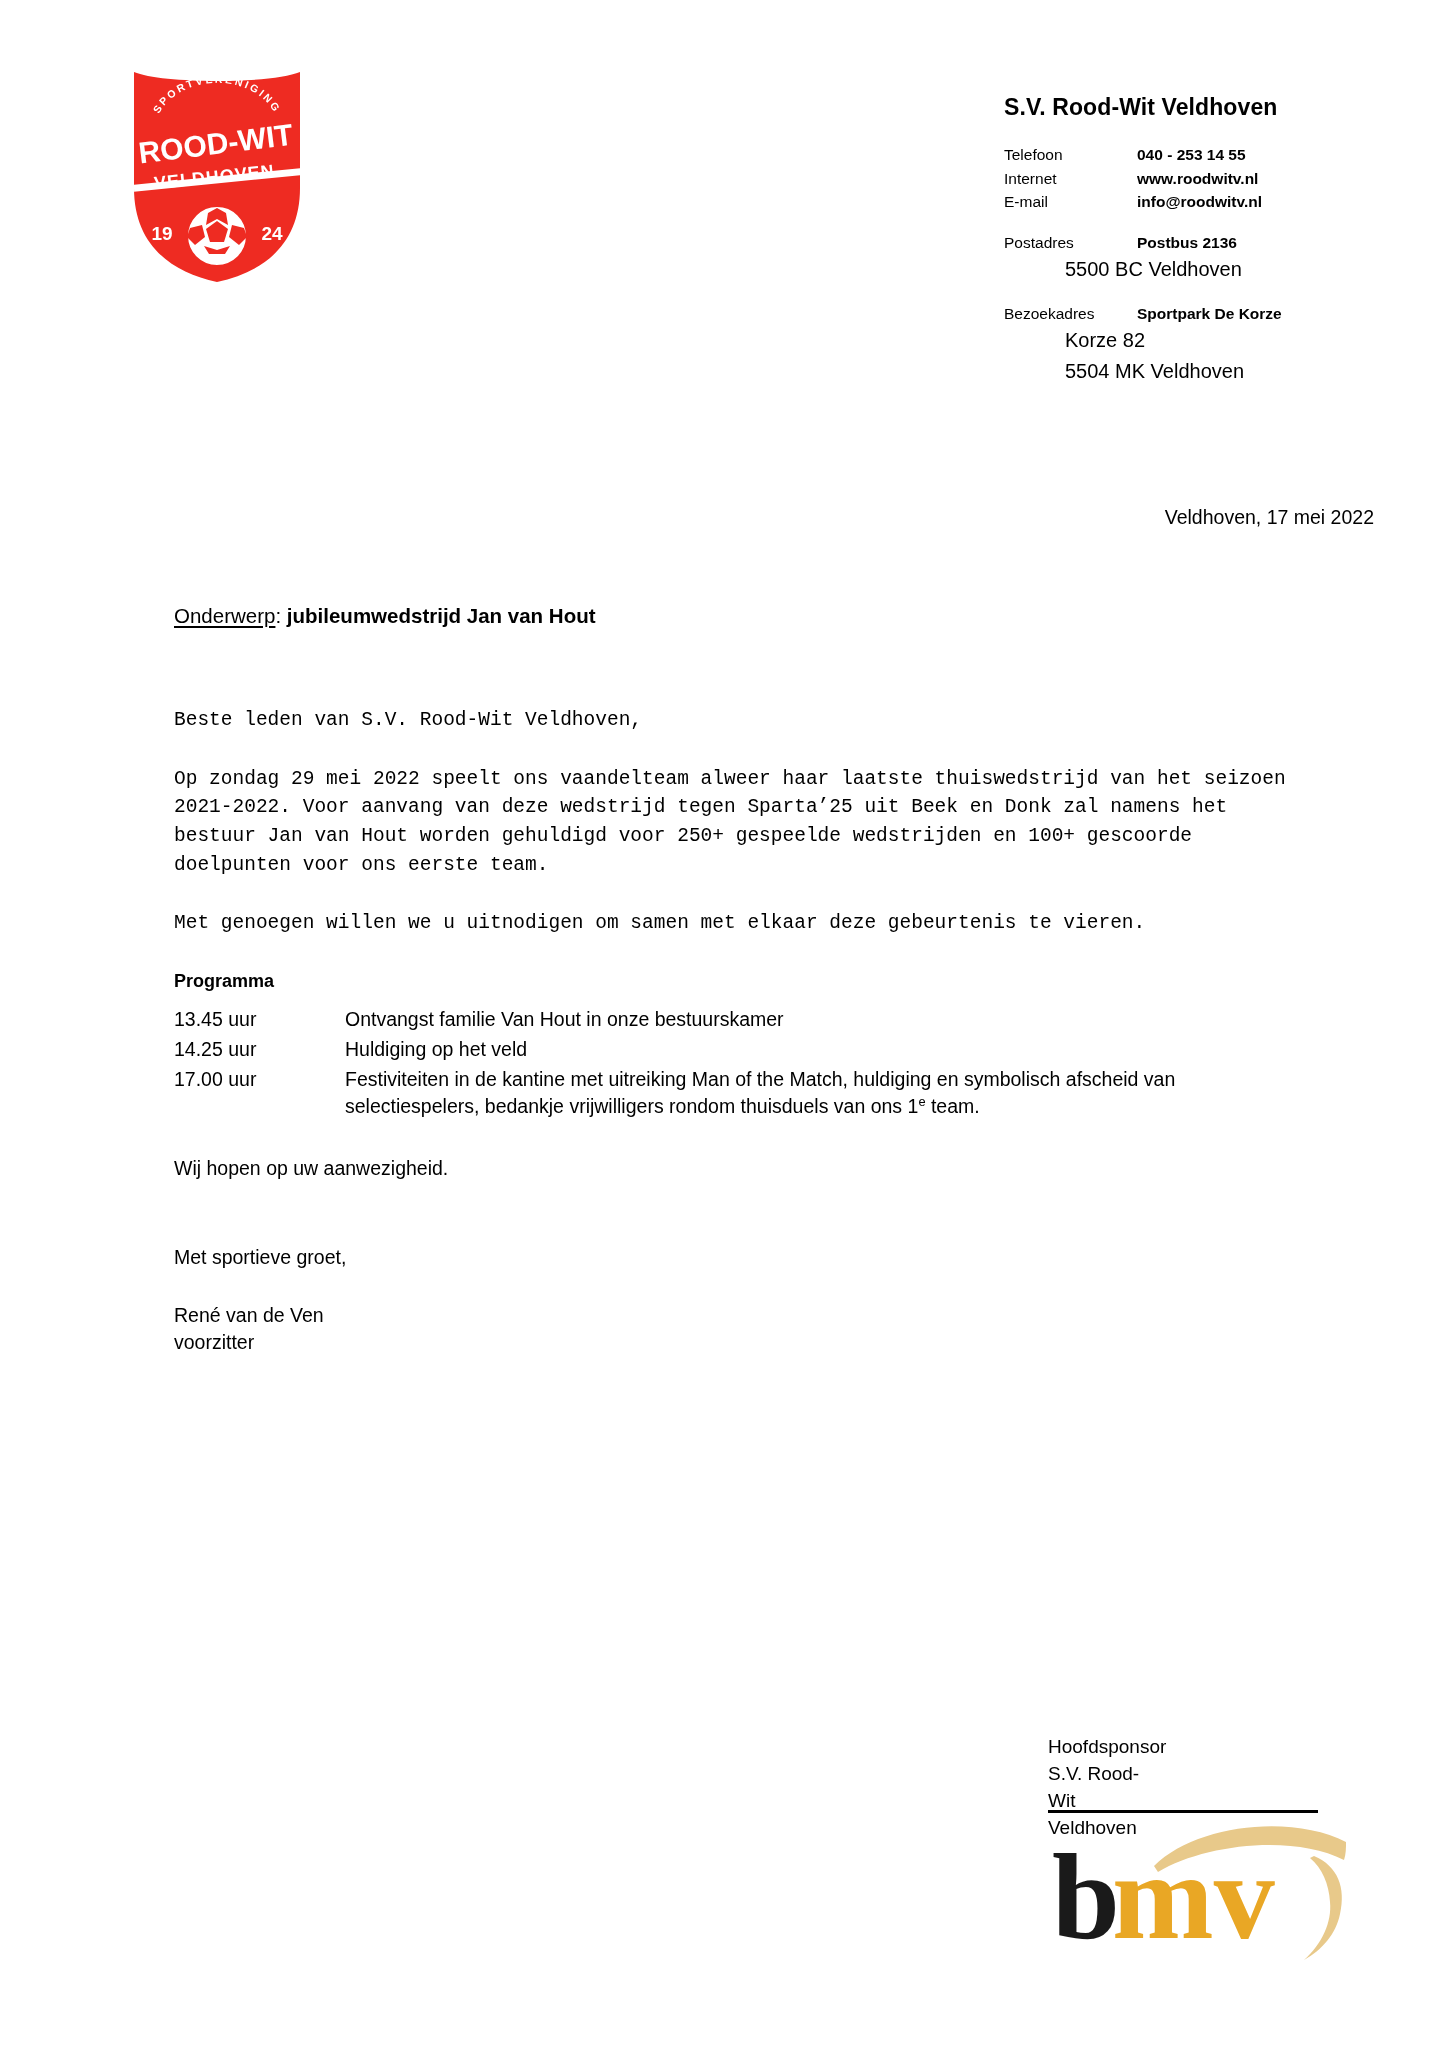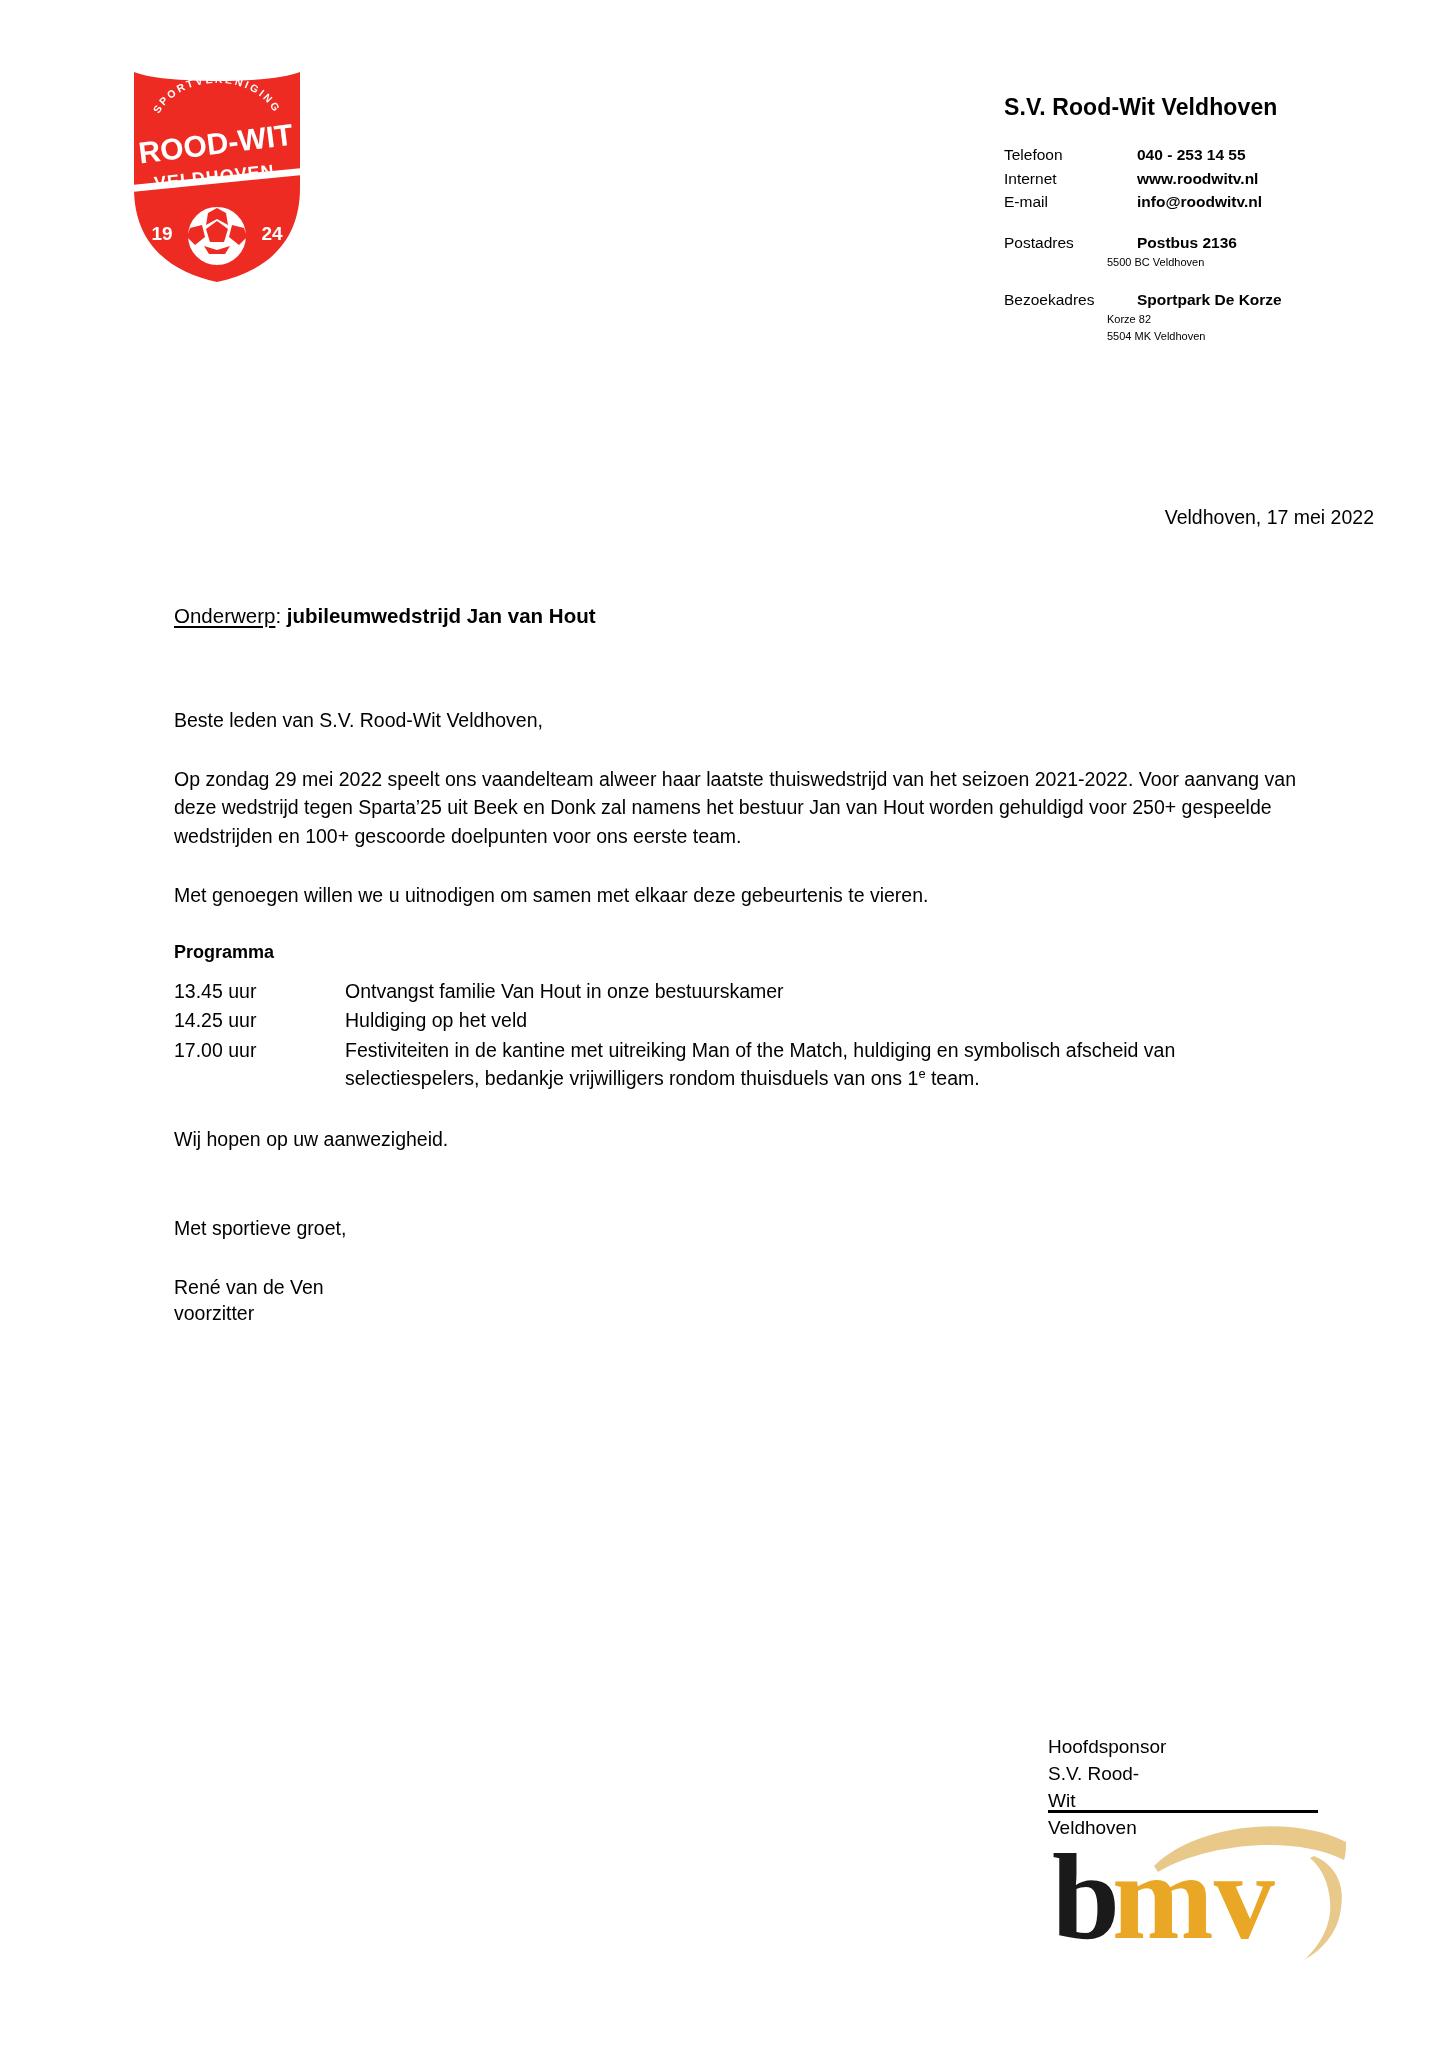--- a/index.html
+++ b/index.html
@@ -54,22 +54,22 @@
     line-height: 1.52;
   }
   .contact-label {
     width: 133px;
     flex: 0 0 133px;
     font-weight: normal;
   }
   .contact-value { font-weight: bold; }
   .contact-group { margin-bottom: 17px; }
   .contact-sub {
-    margin-left: 103px;
-    font-size: 11px;
+    margin-left: 61px;
+    font-size: 20px;
     line-height: 1.52;
   }
 
   
   .date-line {
     position: absolute;
     left: 0;
     top: 506px;
     width: 1326px;
     text-align: right;
@@ -90,21 +90,21 @@
   .subject-value { font-weight: bold; }
 
   .content {
     position: absolute;
     left: 174px;
     top: 706px;
     width: 1140px;
     font-size: 19.5px;
     line-height: 1.47;
   }
-  .para { margin: 0 0 30px 0; }
+  .para { margin: 0 0 30px 0; font-family: Liberation Mono, monospace; }
 
   .prog-heading {
     font-weight: bold;
     font-size: 18px;
     margin: 0 0 2px 0;
   }
   .prog-table {
     border-collapse: collapse;
     width: 100%;
     margin-top: 12px;

